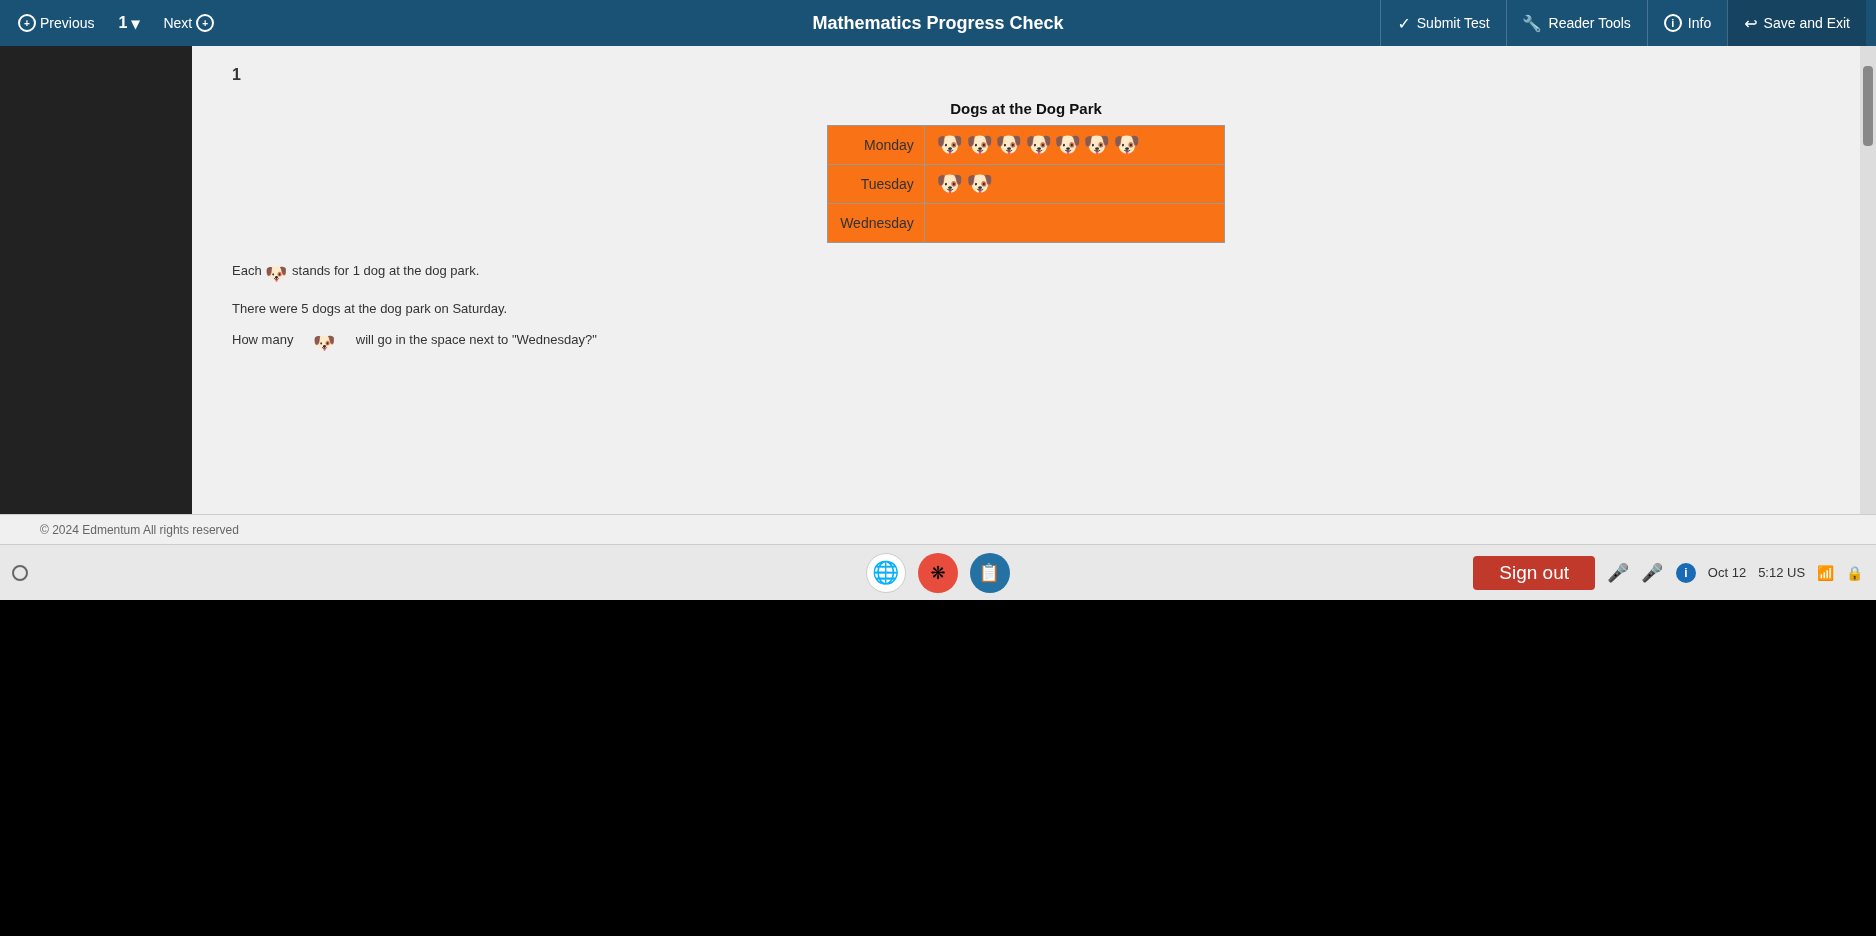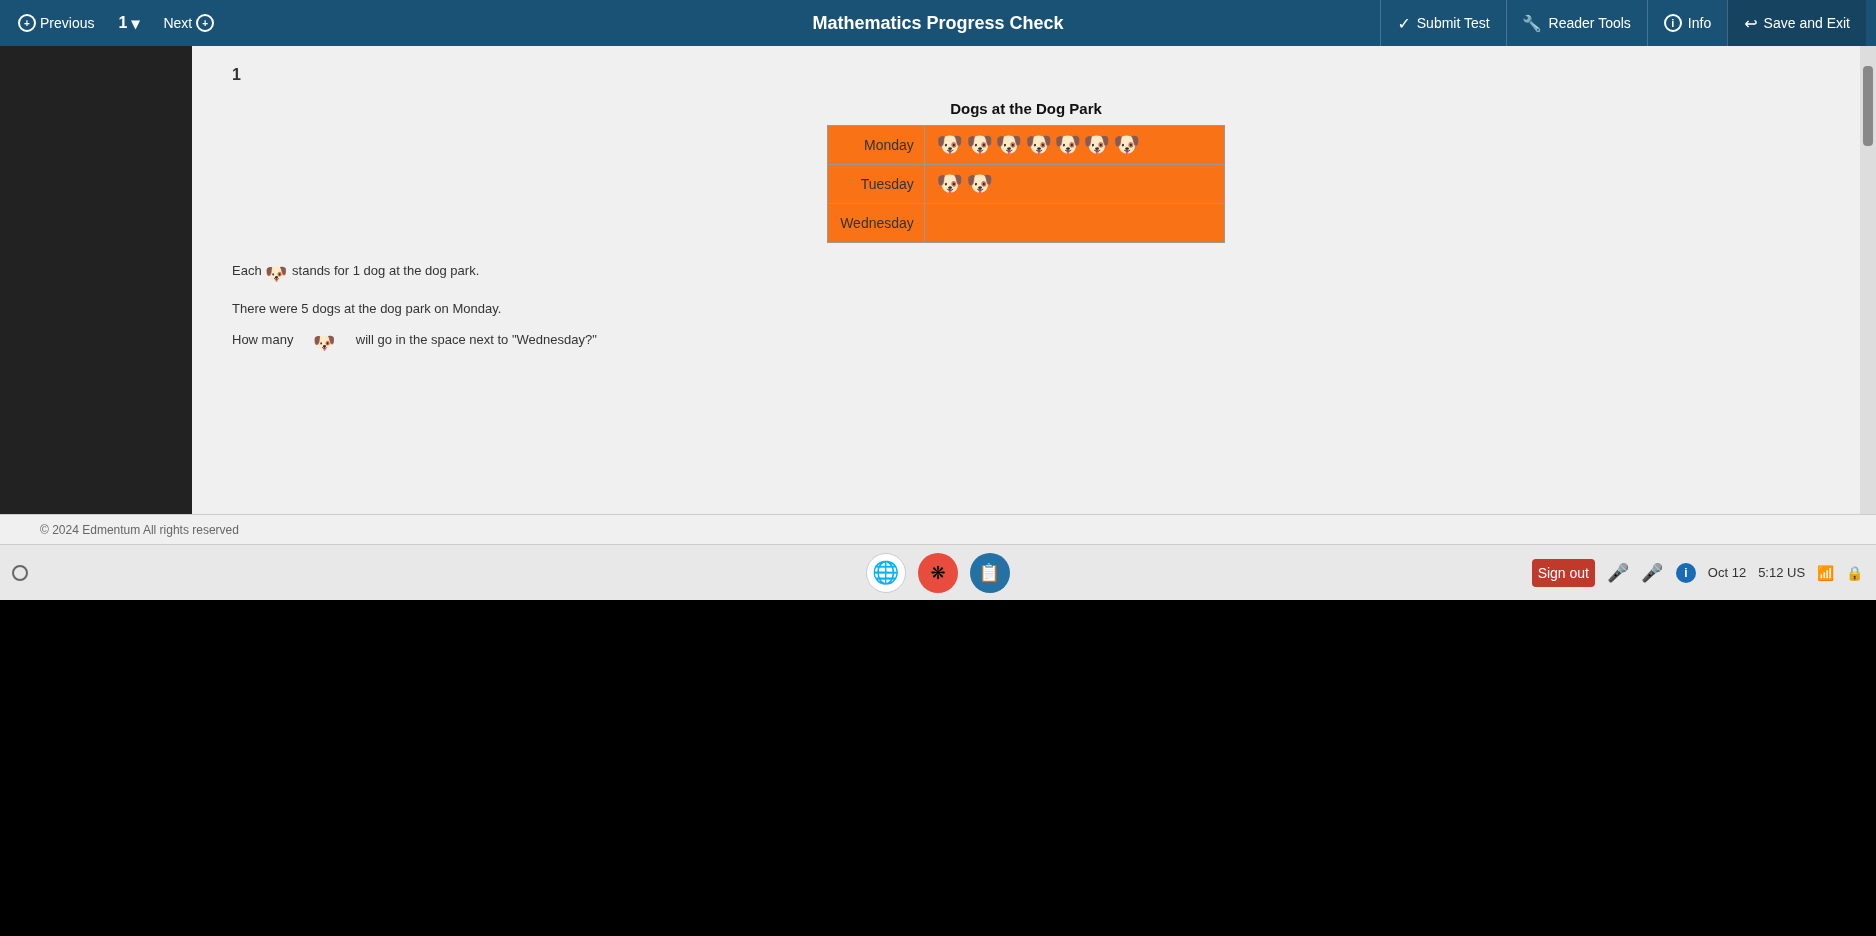--- a/index.html
+++ b/index.html
@@ -242,22 +242,22 @@
       margin-left: auto;
       display: flex;
       align-items: center;
       gap: 12px;
     }
     .sign-out-btn {
       background: #c0392b;
       color: #fff;
       border: none;
       border-radius: 4px;
-      padding: 6px 6px;
-      font-size: 14px;
+      padding: 6px 26px;
+      font-size: 19px;
       cursor: pointer;
     }
     .taskbar-mic {
       font-size: 18px;
       color: #555;
       cursor: pointer;
     }
     .taskbar-info {
       width: 20px; height: 20px;
       border-radius: 50%;
@@ -354,21 +354,21 @@
         </tr>
       </tbody>
     </table>
 
     <div class="key-text">
       <span>Each</span>
       <span style="font-size:18px;">🐶</span>
       <span>stands for 1 dog at the dog park.</span>
     </div>
 
-    <div class="info-text">There were 5 dogs at the dog park on Monday.</div>
+    <div class="info-text">There were 5 dogs at the dog park on Saturday.</div>
 
     <div class="question-text">
       <span>How many</span>
       <span style="font-size:18px;">🐶</span>
       <span>will go in the space next to "Wednesday?"</span>
     </div>
   </div>
 
   <div class="right-scrollbar">
     <div class="scrollbar-thumb"></div>

